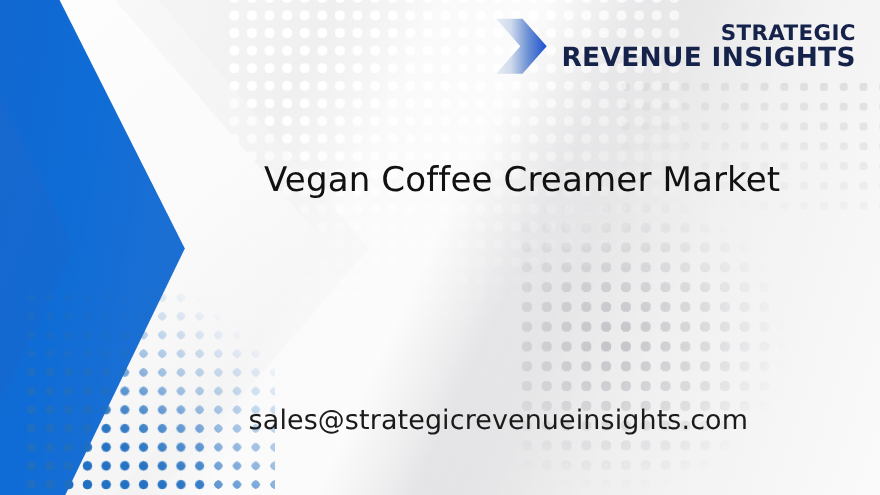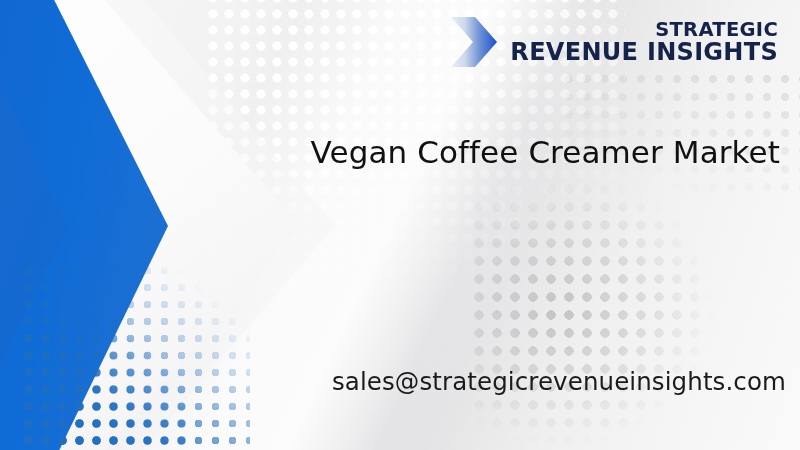--- a/index.html
+++ b/index.html
@@ -7,21 +7,20 @@
     padding: 0;
     background: #ffffff;
   }
   #slide {
     position: relative;
     width: 800px;
     height: 450px;
     overflow: hidden;
     font-family: "DejaVu Sans", sans-serif;
     background: #bef264;
-    text-align: right;
   }
 
   
   .bg-base {
     position: absolute;
     inset: 0;
     background:
       linear-gradient(108deg,
         #f7f7f8 0%,
         #f2f2f3 26%,
@@ -142,21 +141,21 @@
     font-weight: bold;
     letter-spacing: 0.85px;
     color: #3f6fb5;
     white-space: nowrap;
   }
 
   
   .headline {
     position: absolute;
     left: 240px;
-    top: 134px;
+    top: 146px;
     width: 540px;
     font-family: "DejaVu Sans", sans-serif;
     font-size: 31px;
     font-weight: normal;
     color: #111111;
     letter-spacing: 0.1px;
     line-height: 1.2;
   }
   .email {
     position: absolute;

